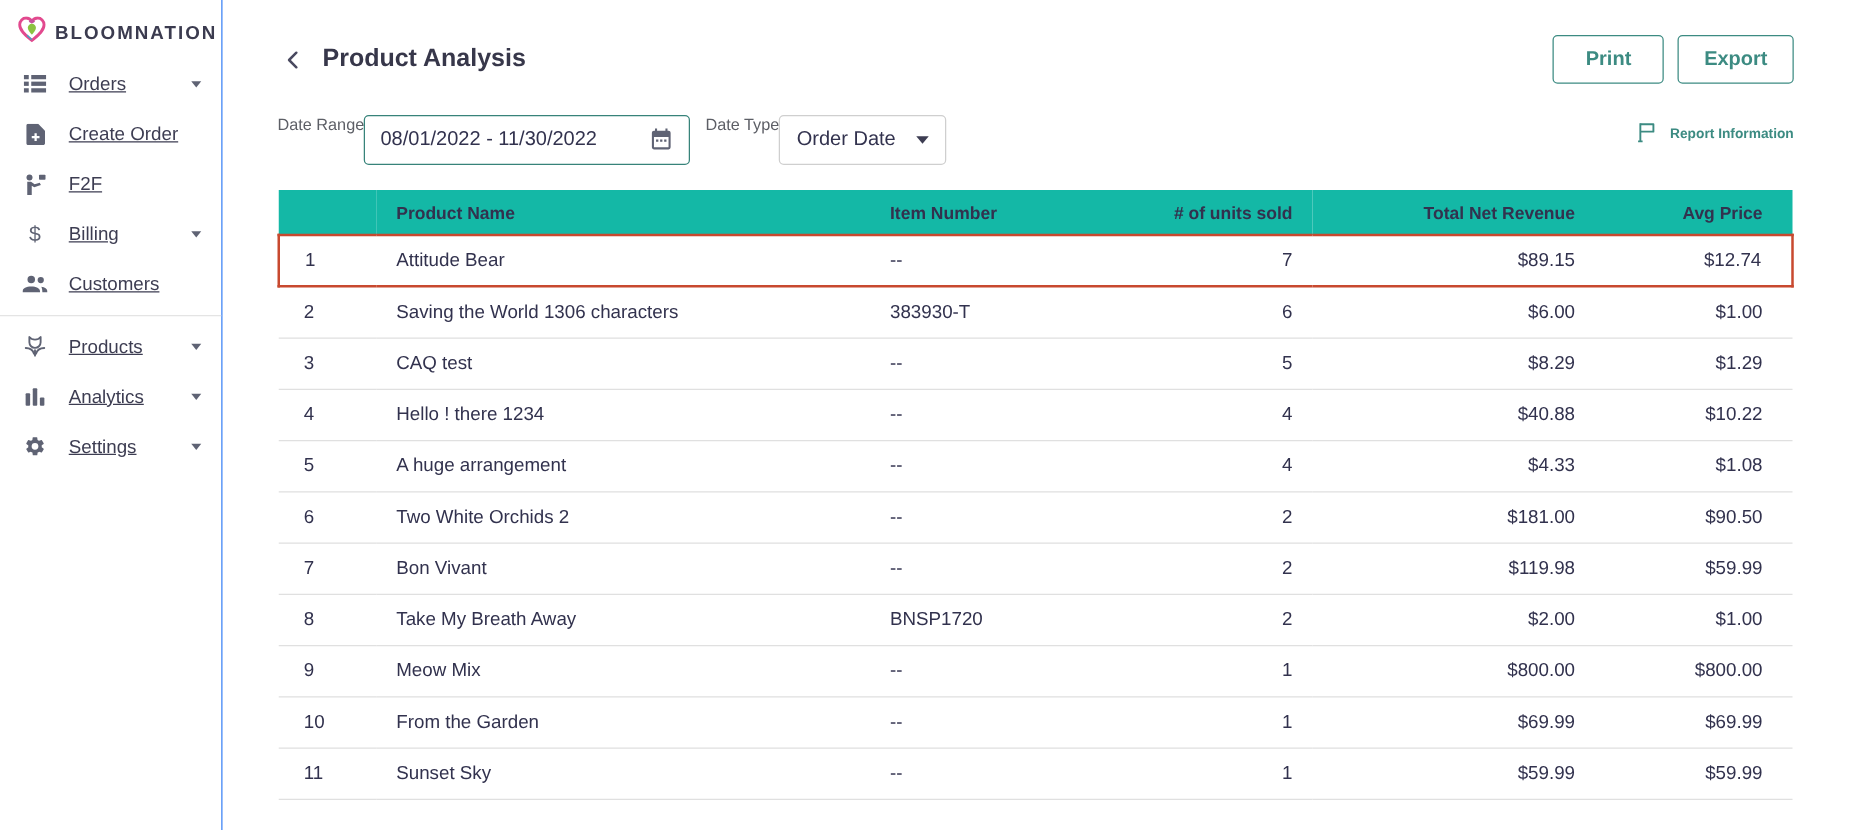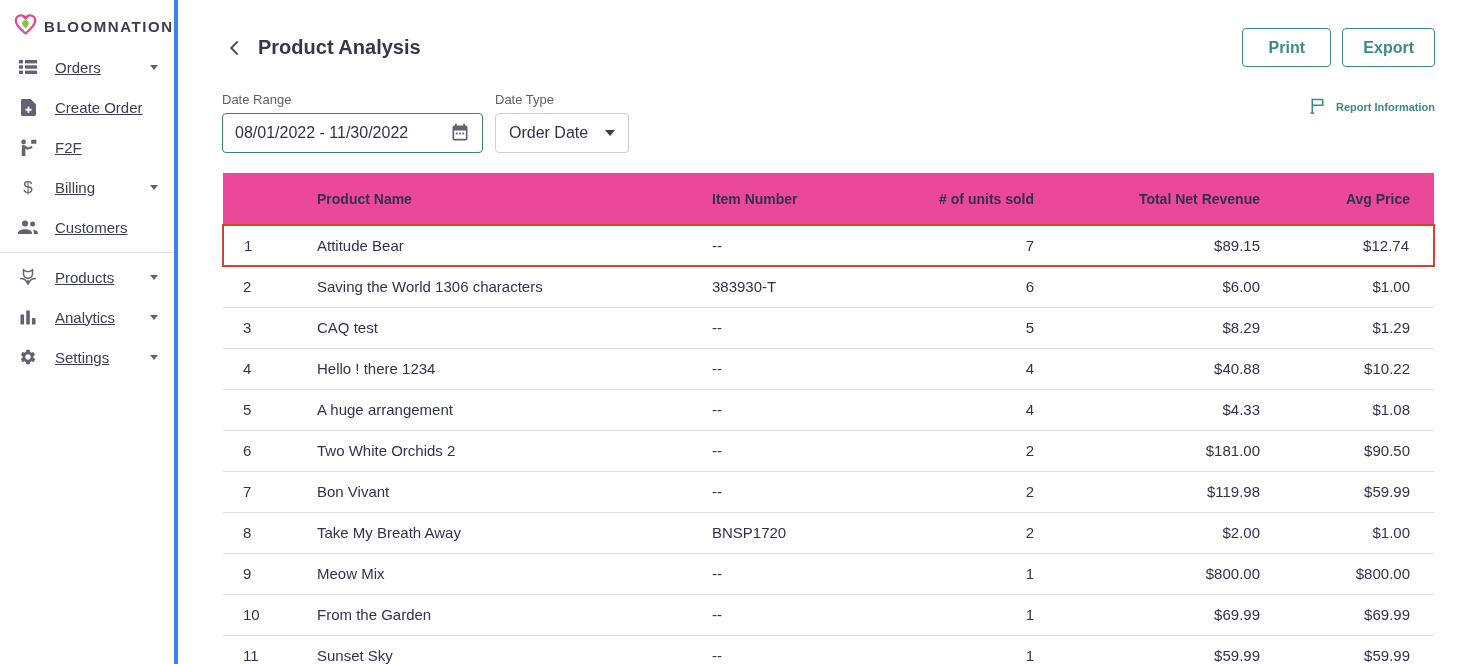--- a/index.html
+++ b/index.html
@@ -4,56 +4,56 @@
 <style>
   * { margin:0; padding:0; box-sizing:border-box; }
   html,body { width:1481px; height:664px; }
   body {
     font-family:"Liberation Sans","DejaVu Sans",sans-serif;
     background:#ffffff; color:#32324e; overflow:hidden;
   }
   .app { display:flex; width:100%; height:100%; }
 
   
-  .sidebar { width:178px; min-width:178px; background:#fff; border-right:4px solid #3b82f6; padding-top:14px; }
+  .sidebar { width:178px; min-width:178px; background:#fff; border-right:1px solid #3b82f6; padding-top:14px; }
   .logo { display:flex; align-items:center; gap:7px; padding-left:14px; height:24px; margin-bottom:9px; }
   .logo-text { font-size:15px; font-weight:600; letter-spacing:1.6px; color:#3b3b4f; }
   .nav-item { display:flex; align-items:center; height:40px; padding:0 16px 0 18px; cursor:pointer; }
   .nav-icon { width:20px; display:flex; justify-content:center; align-items:center; color:#5f6374; }
   .dollar-glyph { font-size:17px; color:#5f6374; line-height:1; }
   .nav-label { margin-left:17px; font-size:15px; color:#3d3d52; flex:1;text-decoration:underline; }
   .caret-down { width:0; height:0; border-left:4.5px solid transparent; border-right:4.5px solid transparent; border-top:5.5px solid #5f6374; }
   .nav-divider { height:1px; background:#e4e4e4; margin:5px 0 4px 0; }
 
   
   .main { flex:1; padding:0 48px 0 44px; }
   .page-header { margin-top:28px; display:flex; align-items:center; }
   .back-btn { width:26px; height:26px; display:flex; align-items:center; justify-content:center; cursor:pointer; margin-right:10px; }
   .page-title { font-size:20px; font-weight:bold; color:#37374a; }
   .header-actions { margin-left:auto; display:flex; gap:11px; }
   .btn { height:39px; min-width:89px; padding:0 20px; border:1px solid #3c8b82; border-radius:4px;
          background:#fff; color:#3c8b82; font-size:16px; font-weight:700; font-family:inherit; cursor:pointer; }
 
   
   .filters { display:flex; margin-top:25px; align-items:flex-start; }
-  .field { display:flex; flex-direction:column; margin-right:12px; }
+  .field { display:flex; flex-direction:row; margin-right:12px; }
   .field-label { font-size:13px; color:#5d5f66; margin-bottom:6px; }
   .date-input-wrap { width:261px; height:40px; border:1.5px solid #37837a; border-radius:4px;
                      display:flex; align-items:center; padding:0 12px; }
   .date-input { border:none; outline:none; flex:1; font-size:16px; color:#32324e; font-family:inherit; background:transparent; }
   .cal-btn { display:flex; align-items:center; cursor:pointer; }
   .select { width:134px; height:40px; border:1px solid #cfcfcf; border-radius:4px; display:flex;
             align-items:center; justify-content:space-between; padding:16px 13px; font-size:16px; color:#32324e; cursor:pointer; }
   .select-caret { width:0; height:0; border-left:5px solid transparent; border-right:5px solid transparent; border-top:6px solid #3d3d52; }
   .report-info { margin-left:auto; margin-top:4px; display:flex; align-items:center; gap:9px;
                  color:#3c8b82; font-size:11px; font-weight:600; cursor:pointer; }
 
   
   table { width:1211px; table-layout:fixed; border-collapse:collapse; margin-top:20px; }
-  thead th { background:#ec4899; font-weight:bold; font-size:14px; color:#32324e; height:52px; padding:0 16px; }
+  thead th { background:#14b8a6; font-weight:bold; font-size:14px; color:#32324e; height:36px; padding:0 16px; }
   tbody td { height:41px; padding:0 16px; border-bottom:1px solid #e0e0e0; font-size:15px; color:#32324e; }
   th:first-child, td:first-child { padding-left:20px; }
   th:last-child, td:last-child { padding-right:24px; }
   .left  { text-align:left; }
   .right { text-align:right; }
   tr.highlight td { border-top:2px solid #c8492f; border-bottom:2px solid #c8492f; }
   tr.highlight td:first-child { border-left:2px solid #c8492f; }
   tr.highlight td:last-child  { border-right:2px solid #c8492f; }
 </style>
 </head>

